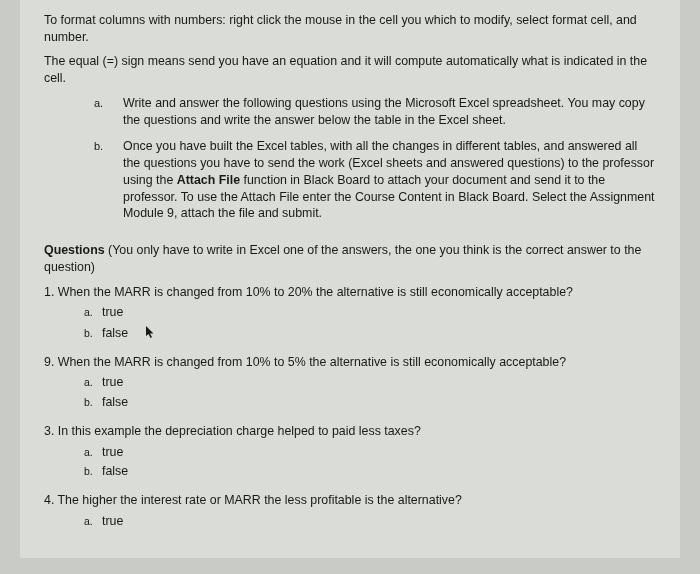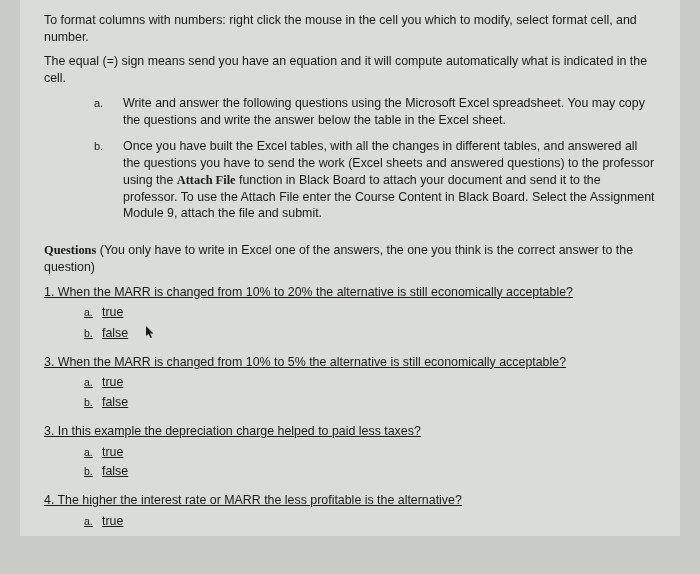--- a/index.html
+++ b/index.html
@@ -12,37 +12,37 @@
     }
     body {
       background: #c8cbc6;
       font-family: Arial, Helvetica, sans-serif;
       color: #1a1a1a;
     }
     .paper {
       background: #dadcd7;
       width: 660px;
       margin: 0 auto;
-      padding: 8px 24px 3px 24px;
+      padding: 8px 24px 25px 24px;
       font-size: 12.4px;
       line-height: 1.35;
     }
     .intro p { margin: 4px 0 8px 0; }
     .list-ab { margin: 8px 0 14px 50px; }
     .li-row { display: flex; margin-bottom: 10px; }
     .li-marker { width: 20px; flex-shrink: 0; font-size: 11px; padding-top: 1px; }
     .li-body { flex: 1; margin-left: 9px; }
     .questions-heading { margin: 20px 0 6px 0; }
-    .q-block { margin: 8px 0 12px 0; text-decoration: underline; }
+    .q-block { margin: 8px 0 12px 0; }
     .q-text { margin: 0 0 4px 0; }
     .opt-list { margin-left: 40px; }
     .opt-row { display: flex; align-items: baseline; margin: 3px 0; }
     .opt-marker { width: 18px; font-size: 10.5px; }
     .opt-val { }
-    b { font-weight: bold; font-family: Liberation Serif, serif; }
+    b { font-weight: bold; }
     .cursor {
       display: inline-block;
       margin-left: 18px;
       transform: translateY(2px);
     }
   </style>
 </head>
 <body>
 
 <div class="paper">
@@ -82,21 +82,21 @@
         <span class="cursor">
           <svg width="9" height="13" viewBox="0 0 9 13">
               <path d="M0 0 L0 10 L2.5 8 L4.5 12 L6 11.3 L4 7.5 L7.5 7.5 Z" fill="#1a1a1a"></path>
             </svg>
         </span>
       </div>
     </div>
   </div>
 
   <div class="q-block">
-    <p class="q-text">3. When the MARR is changed from 10% to 5% the alternative is still economically acceptable?</p>
+    <p class="q-text">9. When the MARR is changed from 10% to 5% the alternative is still economically acceptable?</p>
     <div class="opt-list">
       <div class="opt-row">
         <span class="opt-marker">a.</span>
         <span class="opt-val">true</span>
       </div>
       <div class="opt-row">
         <span class="opt-marker">b.</span>
         <span class="opt-val">false</span>
       </div>
     </div>

